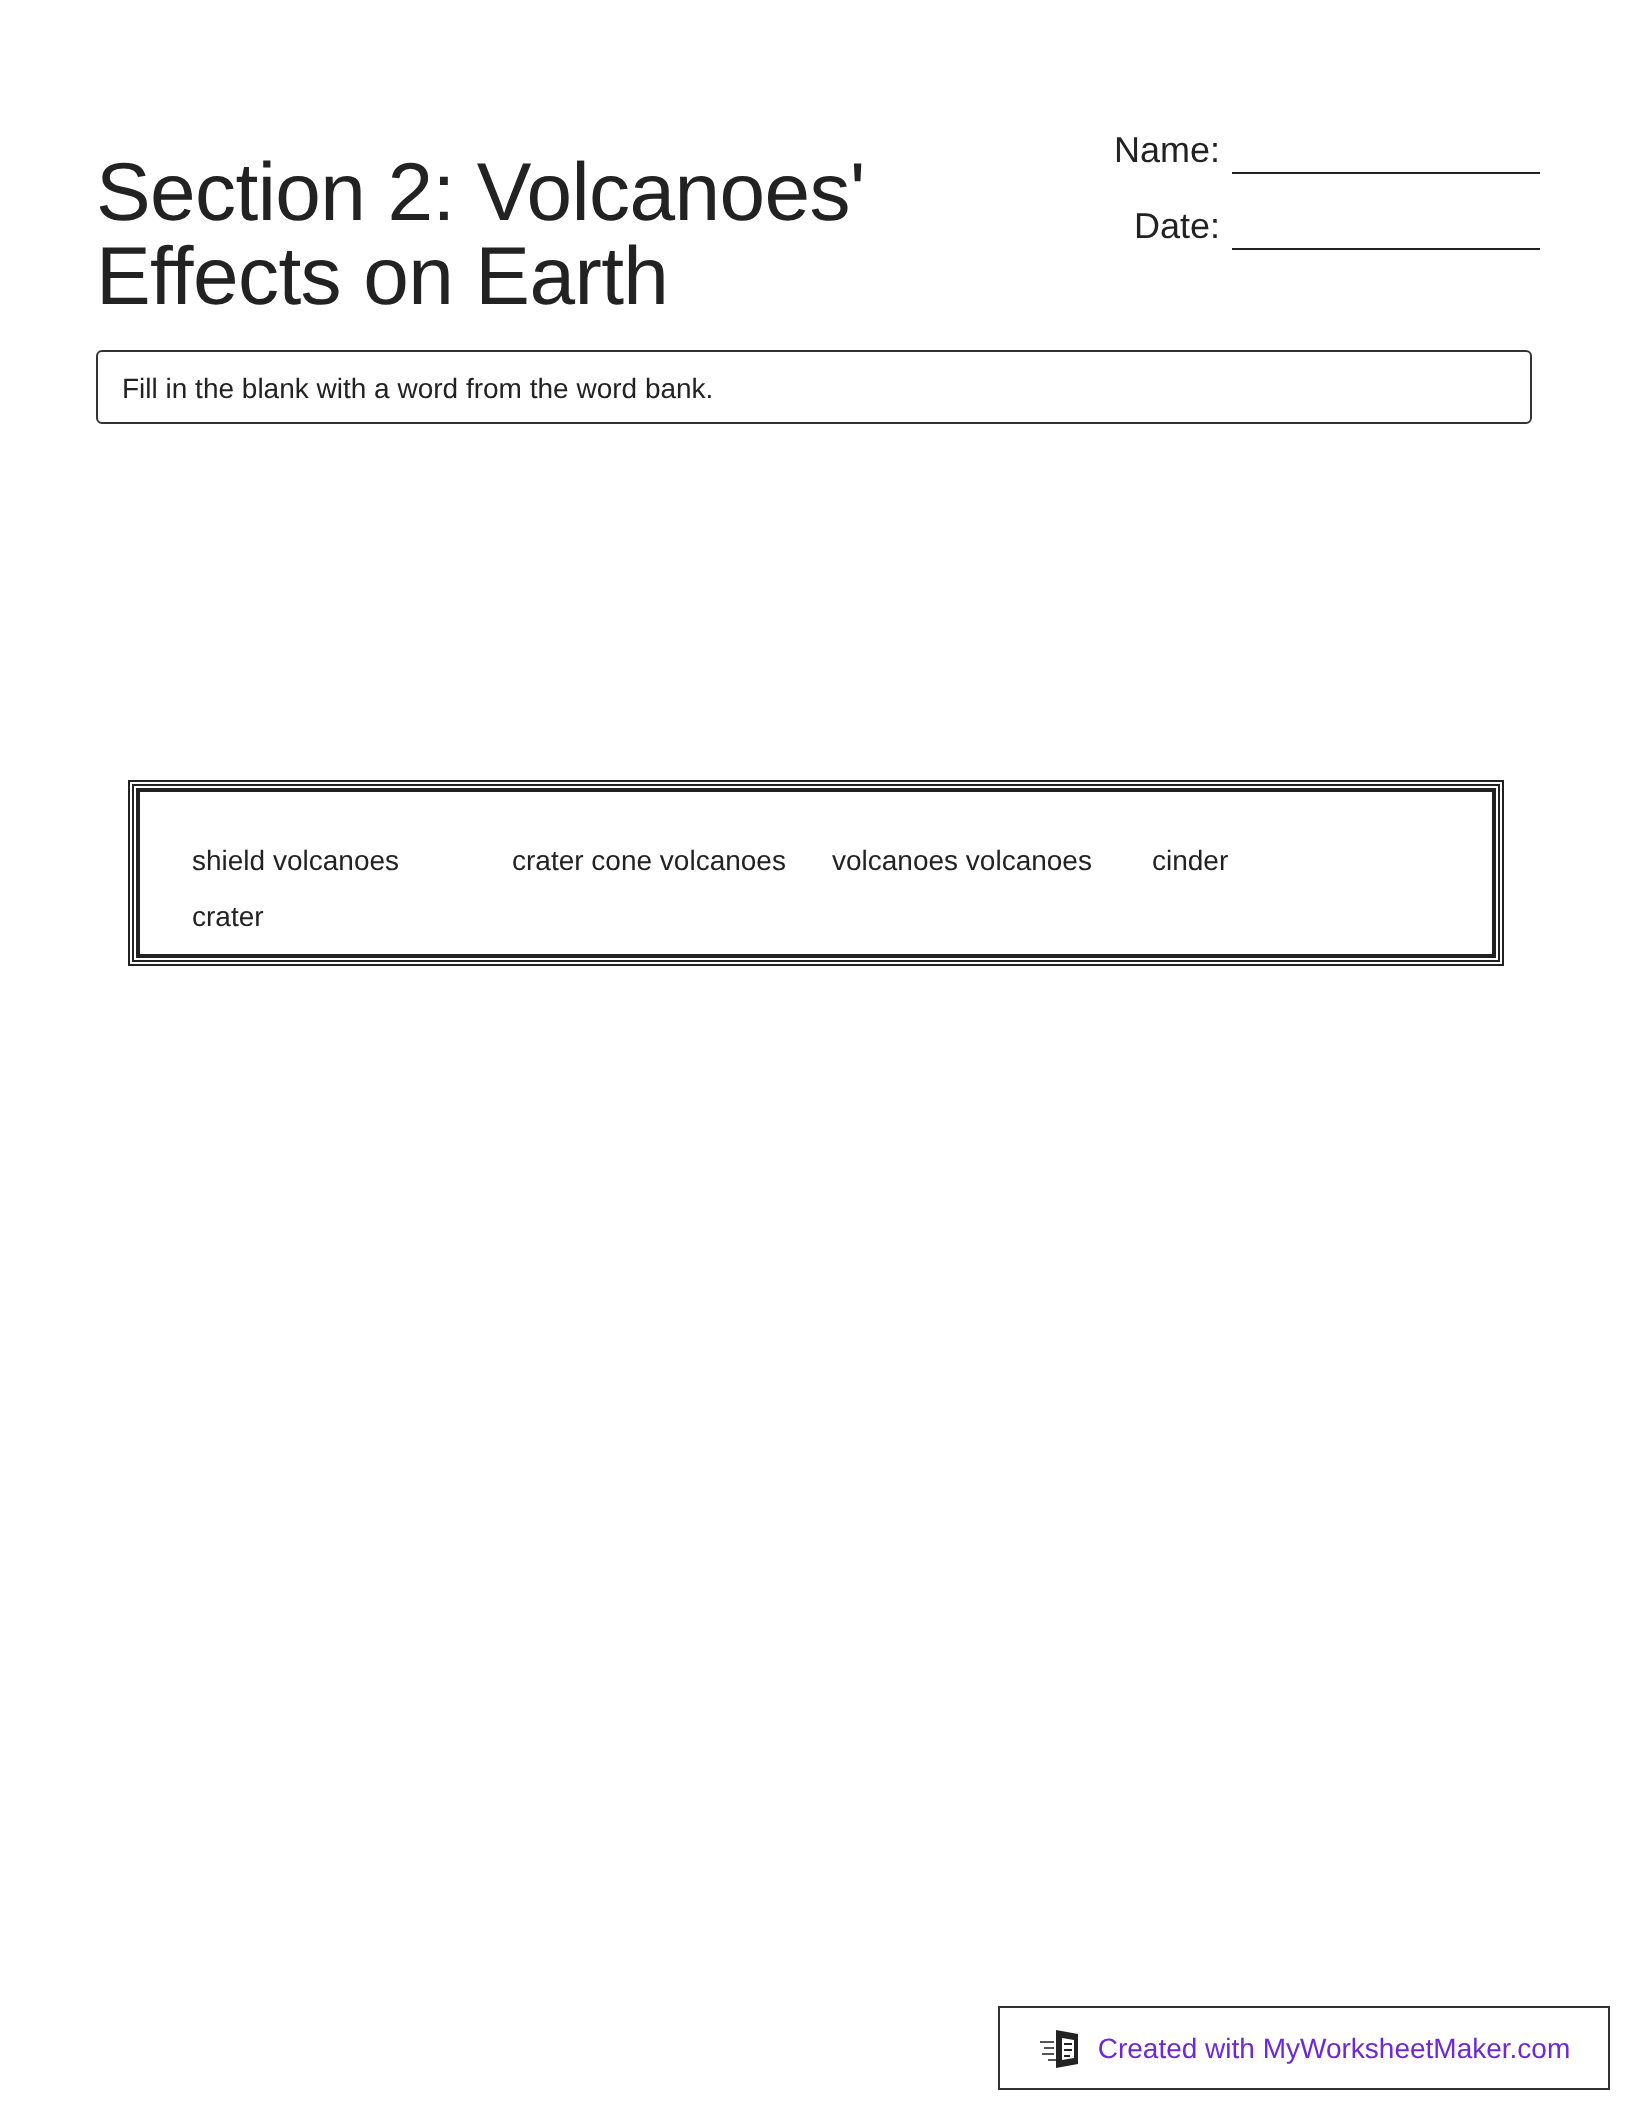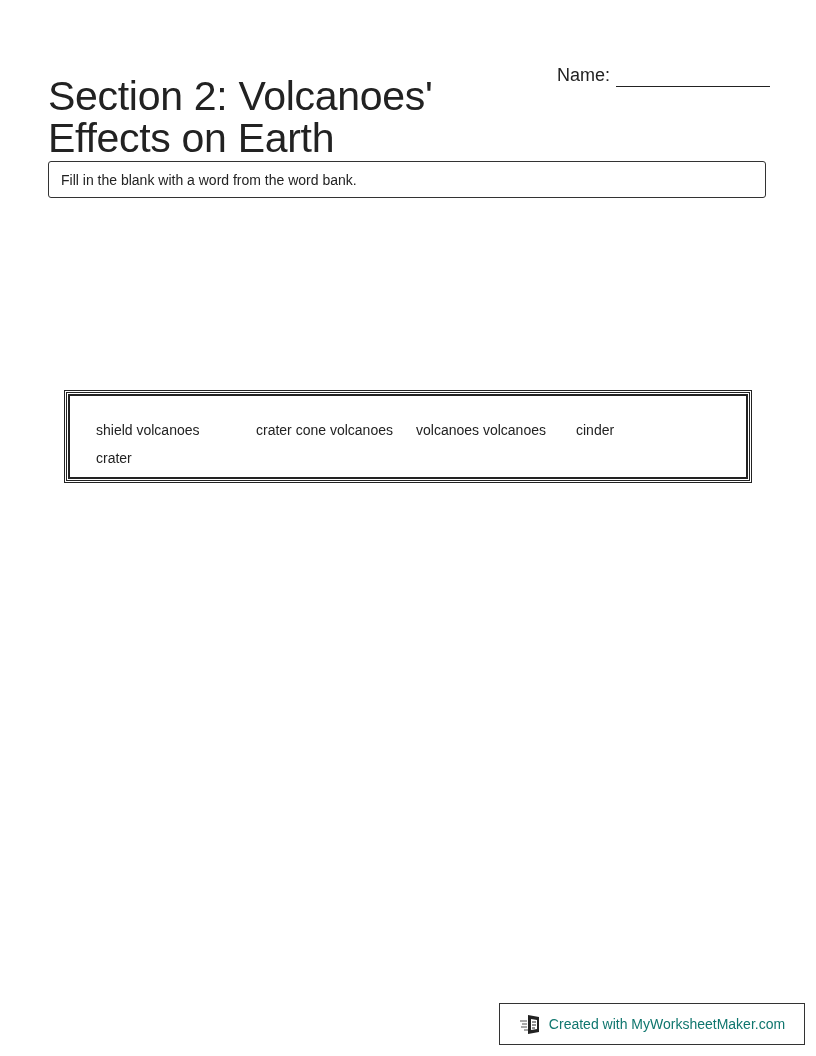--- a/index.html
+++ b/index.html
@@ -19,21 +19,21 @@
       display: flex; align-items: flex-end; height: 38px;
     }
     .meta-label {
       width: 70px; text-align: right; font-size: 18px; color: #222;
       padding-right: 6px; line-height: 26px; margin-top: 17px;
     }
     .meta-line {
       flex: 1; border-bottom: 1px solid #222; height: 26px; margin-bottom: 1px;
     }
     .instructions {
-      position: absolute; left: 48px; top: 161px; width: 718px; height: 37px;
+      position: absolute; left: 48px; top: 175px; width: 718px; height: 37px;
       box-sizing: border-box; border: 1px solid #333; border-radius: 3px;
       padding: 0 12px; font-size: 14px; line-height: 36px; color: #222;
     }
     .wordbank {
       position: absolute; left: 64px; top: 390px; width: 688px; height: 93px;
       box-sizing: border-box; border: 3px double #222; padding: 2px;
     }
     .wordbank-inner {
       width: 100%; height: 100%; box-sizing: border-box;
       border: 1px solid #222; outline: 1px solid #222;
@@ -41,32 +41,36 @@
       display: grid; grid-template-columns: 160px 160px 160px 160px;
       row-gap: 8px; align-content: start;
     }
     .word {
       font-size: 14px; line-height: 20px; color: #222; padding-right: 8px;
     }
     .footer {
       position: absolute; left: 499px; top: 1003px; width: 306px; height: 42px;
       box-sizing: border-box; border: 1px solid #333;
       display: flex; align-items: center; justify-content: center; gap: 6px;
-      font-size: 14px; color: #0f766e;
+      font-size: 14px; color: #6d28d9;
     }
     .footer-icon { width: 24px; height: 22px; display: inline-block; }
   </style>
 </head>
 <body>
 
 <h1 class="title">Section 2: Volcanoes' Effects on Earth</h1>
 
 <div class="meta">
   <div class="meta-row">
     <span class="meta-label">Name:</span>
+    <span class="meta-line"></span>
+  </div>
+  <div class="meta-row">
+    <span class="meta-label">Date:</span>
     <span class="meta-line"></span>
   </div>
 </div>
 
 <div class="instructions">Fill in the blank with a word from the word bank.</div>
 
 <div class="wordbank">
   <div class="wordbank-inner">
     <div class="word">shield volcanoes</div>
     <div class="word">crater cone volcanoes</div>

